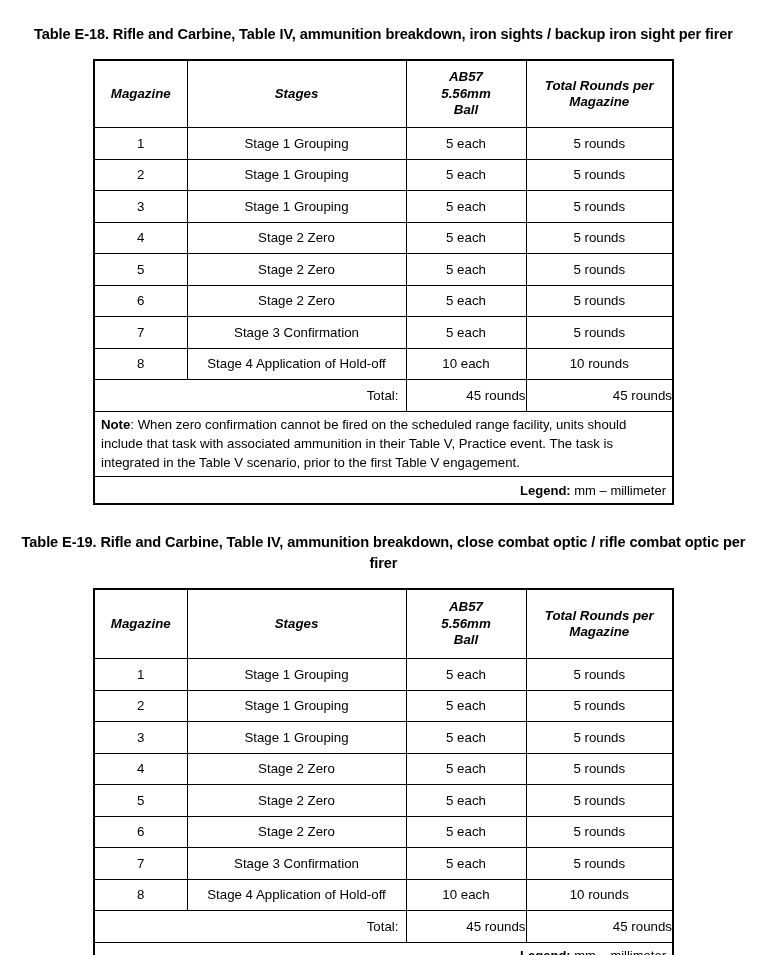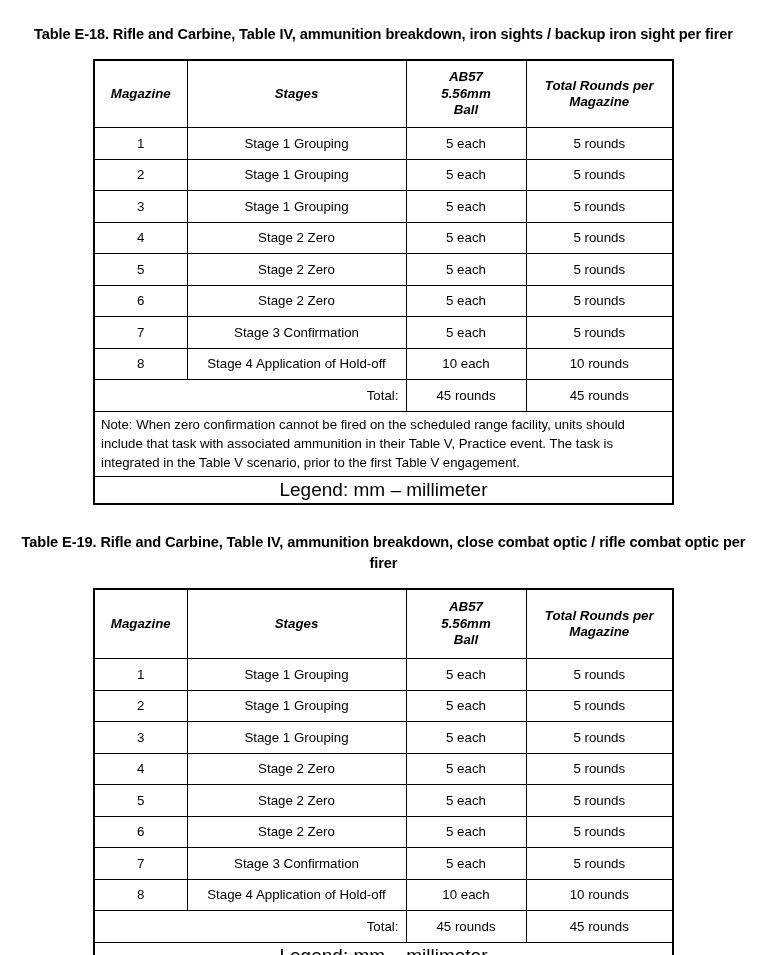--- a/index.html
+++ b/index.html
@@ -77,45 +77,45 @@
     text-align: center;
     vertical-align: middle;
   }
   tbody tr.data-row td.mag-cell { }
   tbody tr.data-row td.stage-cell { }
 
   
   tr.total-row td {
     height: 30.5px;
     vertical-align: middle;
-    text-align: center;
+    text-align: right;
   }
   tr.total-row td.total-label {
     text-align: right;
     font-weight: normal;
     padding-right: 7px;
   }
 
   
   tr.note-row td {
     text-align: left;
     vertical-align: top;
     padding: 3px 6px 4px 6px;
     line-height: 19.2px;
     font-size: 13.2px;
   }
   
   tr.legend-row td {
-    text-align: center;
+    text-align: right;
     vertical-align: middle;
     height: 26px;
     padding: 0 6px;
-    font-size: 19px;
-  }
-  .b { font-weight: normal; }
+    font-size: 13px;
+  }
+  .b { font-weight: bold; }
 </style>
 </head>
 <body>
 
 <div class="page">
 
   <div class="table-block" style="top:10px;">
     <div class="table-title">Table E-18. Rifle and Carbine, Table IV, ammunition breakdown, iron sights / backup iron sight per firer</div>
 
     <table class="ammo" style="margin-top:11px;">

